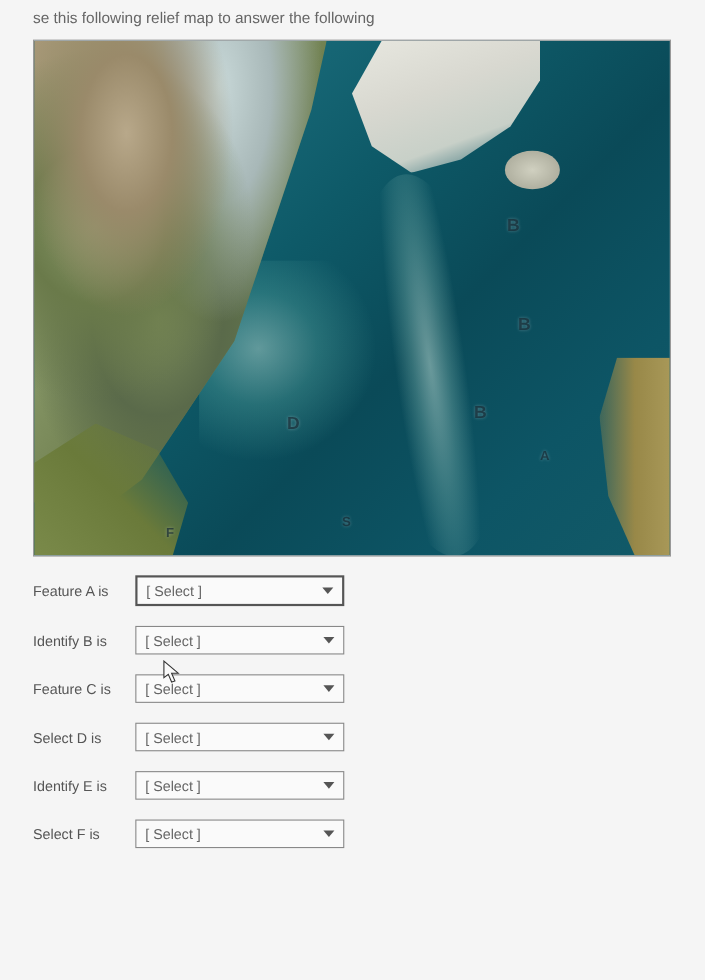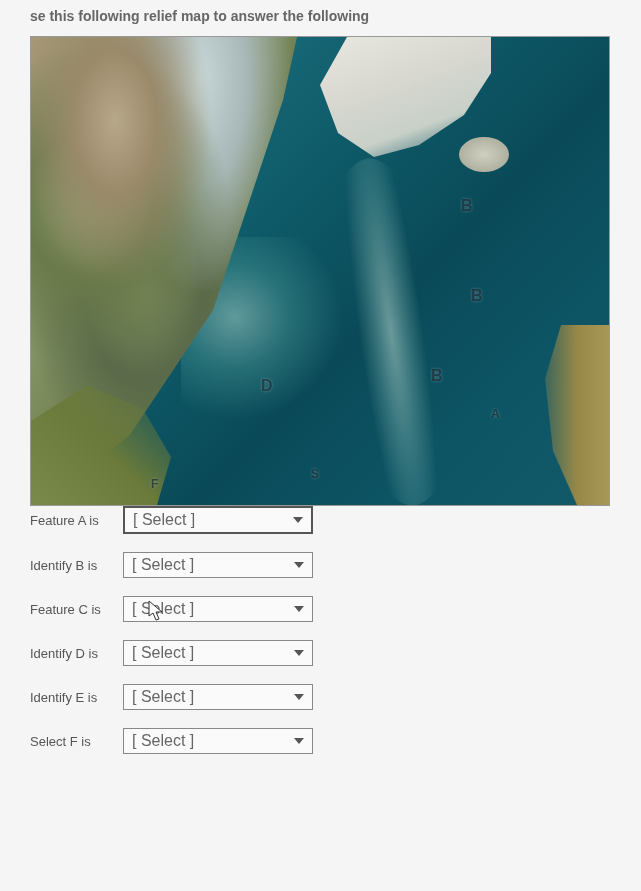--- a/index.html
+++ b/index.html
@@ -19,21 +19,21 @@
       background: #f5f5f5;
       width: 100%;
       height: 100%;
       padding: 8px 12px 0 30px;
       filter: blur(0.6px);
     }
     .instruction-top {
       color: #666;
       font-size: 14px;
       margin-bottom: 12px;
-      font-weight: 700;
+      font-weight: 400;
     }
     .map-container {
       width: 580px;
       height: 470px;
       position: relative;
       border: 1px solid #999;
       overflow: hidden;
       background: linear-gradient(135deg, #0d5565 0%, #1a6b7a 20%, #0e5a68 40%, #0a4a58 60%, #0d5565 80%, #125a68 100%);
     }
     
@@ -115,36 +115,37 @@
     .instruction-mid {
       color: #555;
       font-size: 13px;
       margin: 14px 0 16px 0;
     }
     .question-row {
       display: flex;
       align-items: center;
       margin-bottom: 18px;
       gap: 8px;
+      margin-top: 17px;
     }
     .q-label {
       color: #555;
       font-size: 13px;
       width: 85px;
     }
     .select-box {
       position: relative;
       width: 190px;
       height: 26px;
       border: 1px solid #888;
       background: #fafafa;
       display: flex;
       align-items: center;
       padding: 0 8px;
-      font-size: 16px;
+      font-size: 13px;
       color: #666;
       cursor: pointer;
     }
     .select-box.focused {
       border: 2px solid #555;
       height: 28px;
     }
     .chevron {
       position: absolute;
       right: 8px;
@@ -206,21 +207,21 @@
 
   <div class="question-row">
     <span class="q-label">Feature C is</span>
     <div class="select-box">
       <span>[ Select ]</span>
       <span class="chevron"></span>
     </div>
   </div>
 
   <div class="question-row">
-    <span class="q-label">Identify D is</span>
+    <span class="q-label">Select D is</span>
     <div class="select-box">
       <span>[ Select ]</span>
       <span class="chevron"></span>
     </div>
   </div>
 
   <div class="question-row">
     <span class="q-label">Identify E is</span>
     <div class="select-box">
       <span>[ Select ]</span>

